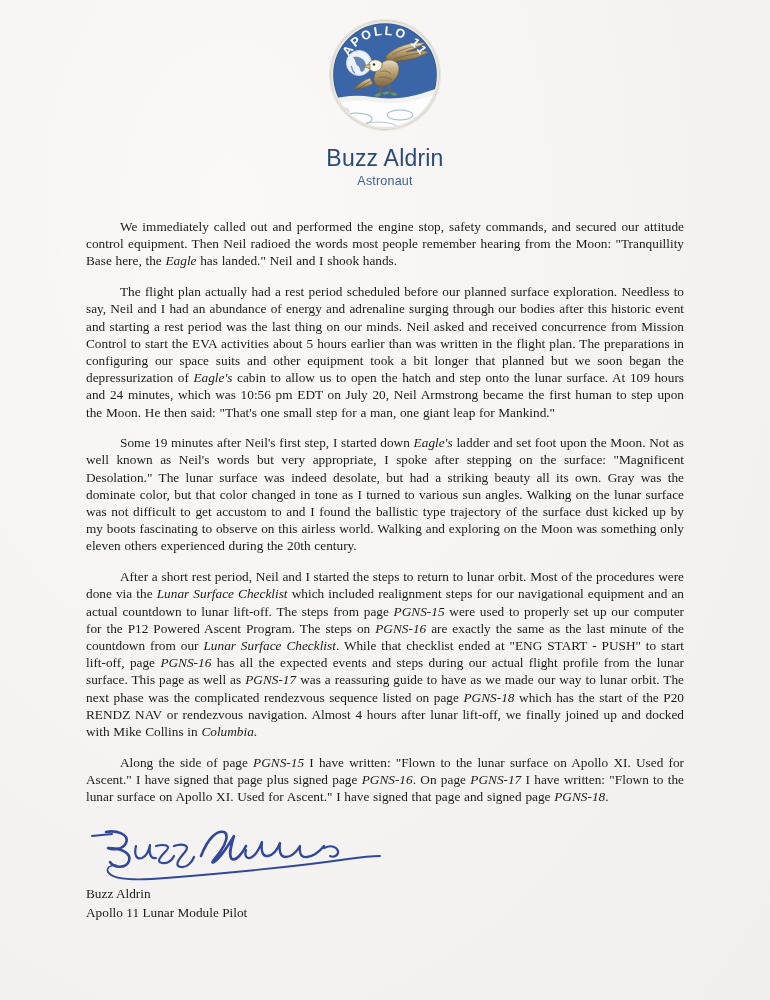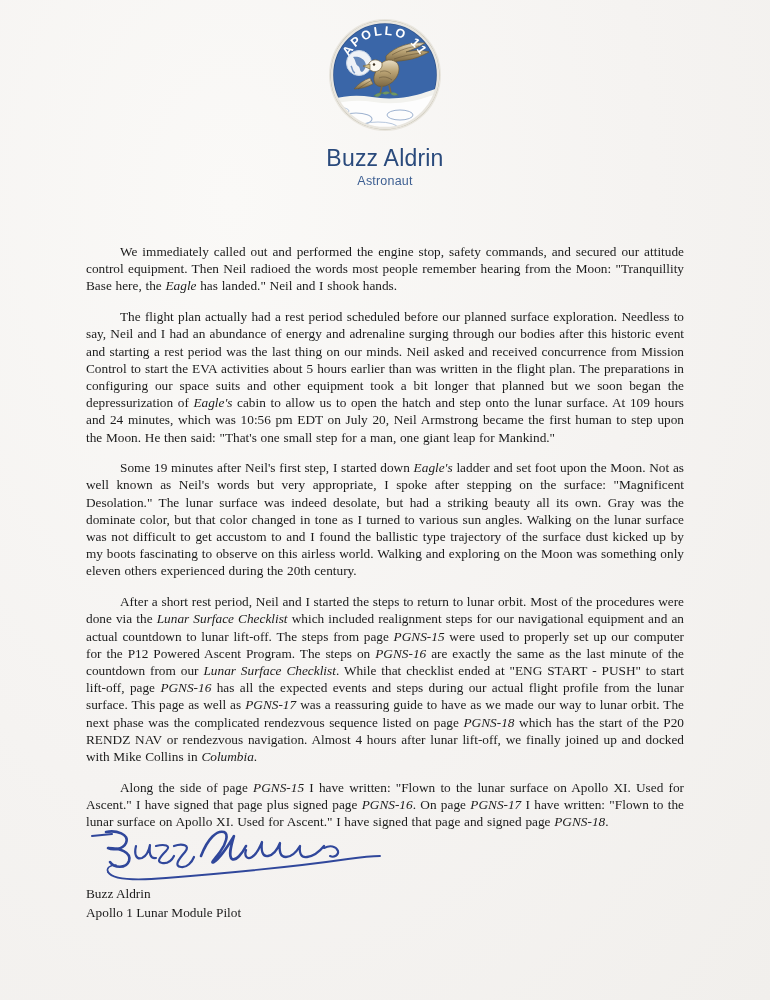--- a/index.html
+++ b/index.html
@@ -45,21 +45,21 @@
     margin-top: 3px;
     font-family: "Liberation Sans", "DejaVu Sans", sans-serif;
     font-size: 12.5px;
     color: #3d5f92;
     letter-spacing: 0.2px;
   }
   
   .body-text {
     position: absolute;
     left: 86px;
-    top: 243px;
+    top: 218px;
     width: 598px;
   }
   .body-text p {
     margin: 0 0 13.5px 0;
     font-size: 13.3px;
     line-height: 17.2px;
     text-align: justify;
     text-indent: 34px;
     color: #1b1b1b;
     word-spacing: 0.4px;
@@ -201,16 +201,16 @@
 
           <path d="M238 22 C 244 19, 250 20, 252 25 C 253 29, 248 32, 244 30" stroke-width="2.1"></path>
 
           <path d="M22 46 C 26 53, 46 55, 80 52 C 130 48, 200 42, 262 33
                    C 276 31, 286 30, 294 30" stroke-width="1.9"></path>
           <path d="M22 46 C 20 42, 24 39, 30 39" stroke-width="1.6"></path>
         </g>
       </svg>
     </div>
     <div class="sig-name">Buzz Aldrin</div>
-    <div class="sig-name">Apollo 1 Lunar Module Pilot</div>
+    <div class="sig-name">Apollo 11 Lunar Module Pilot</div>
   </div>
 
 </div>
 
 </body></html>

